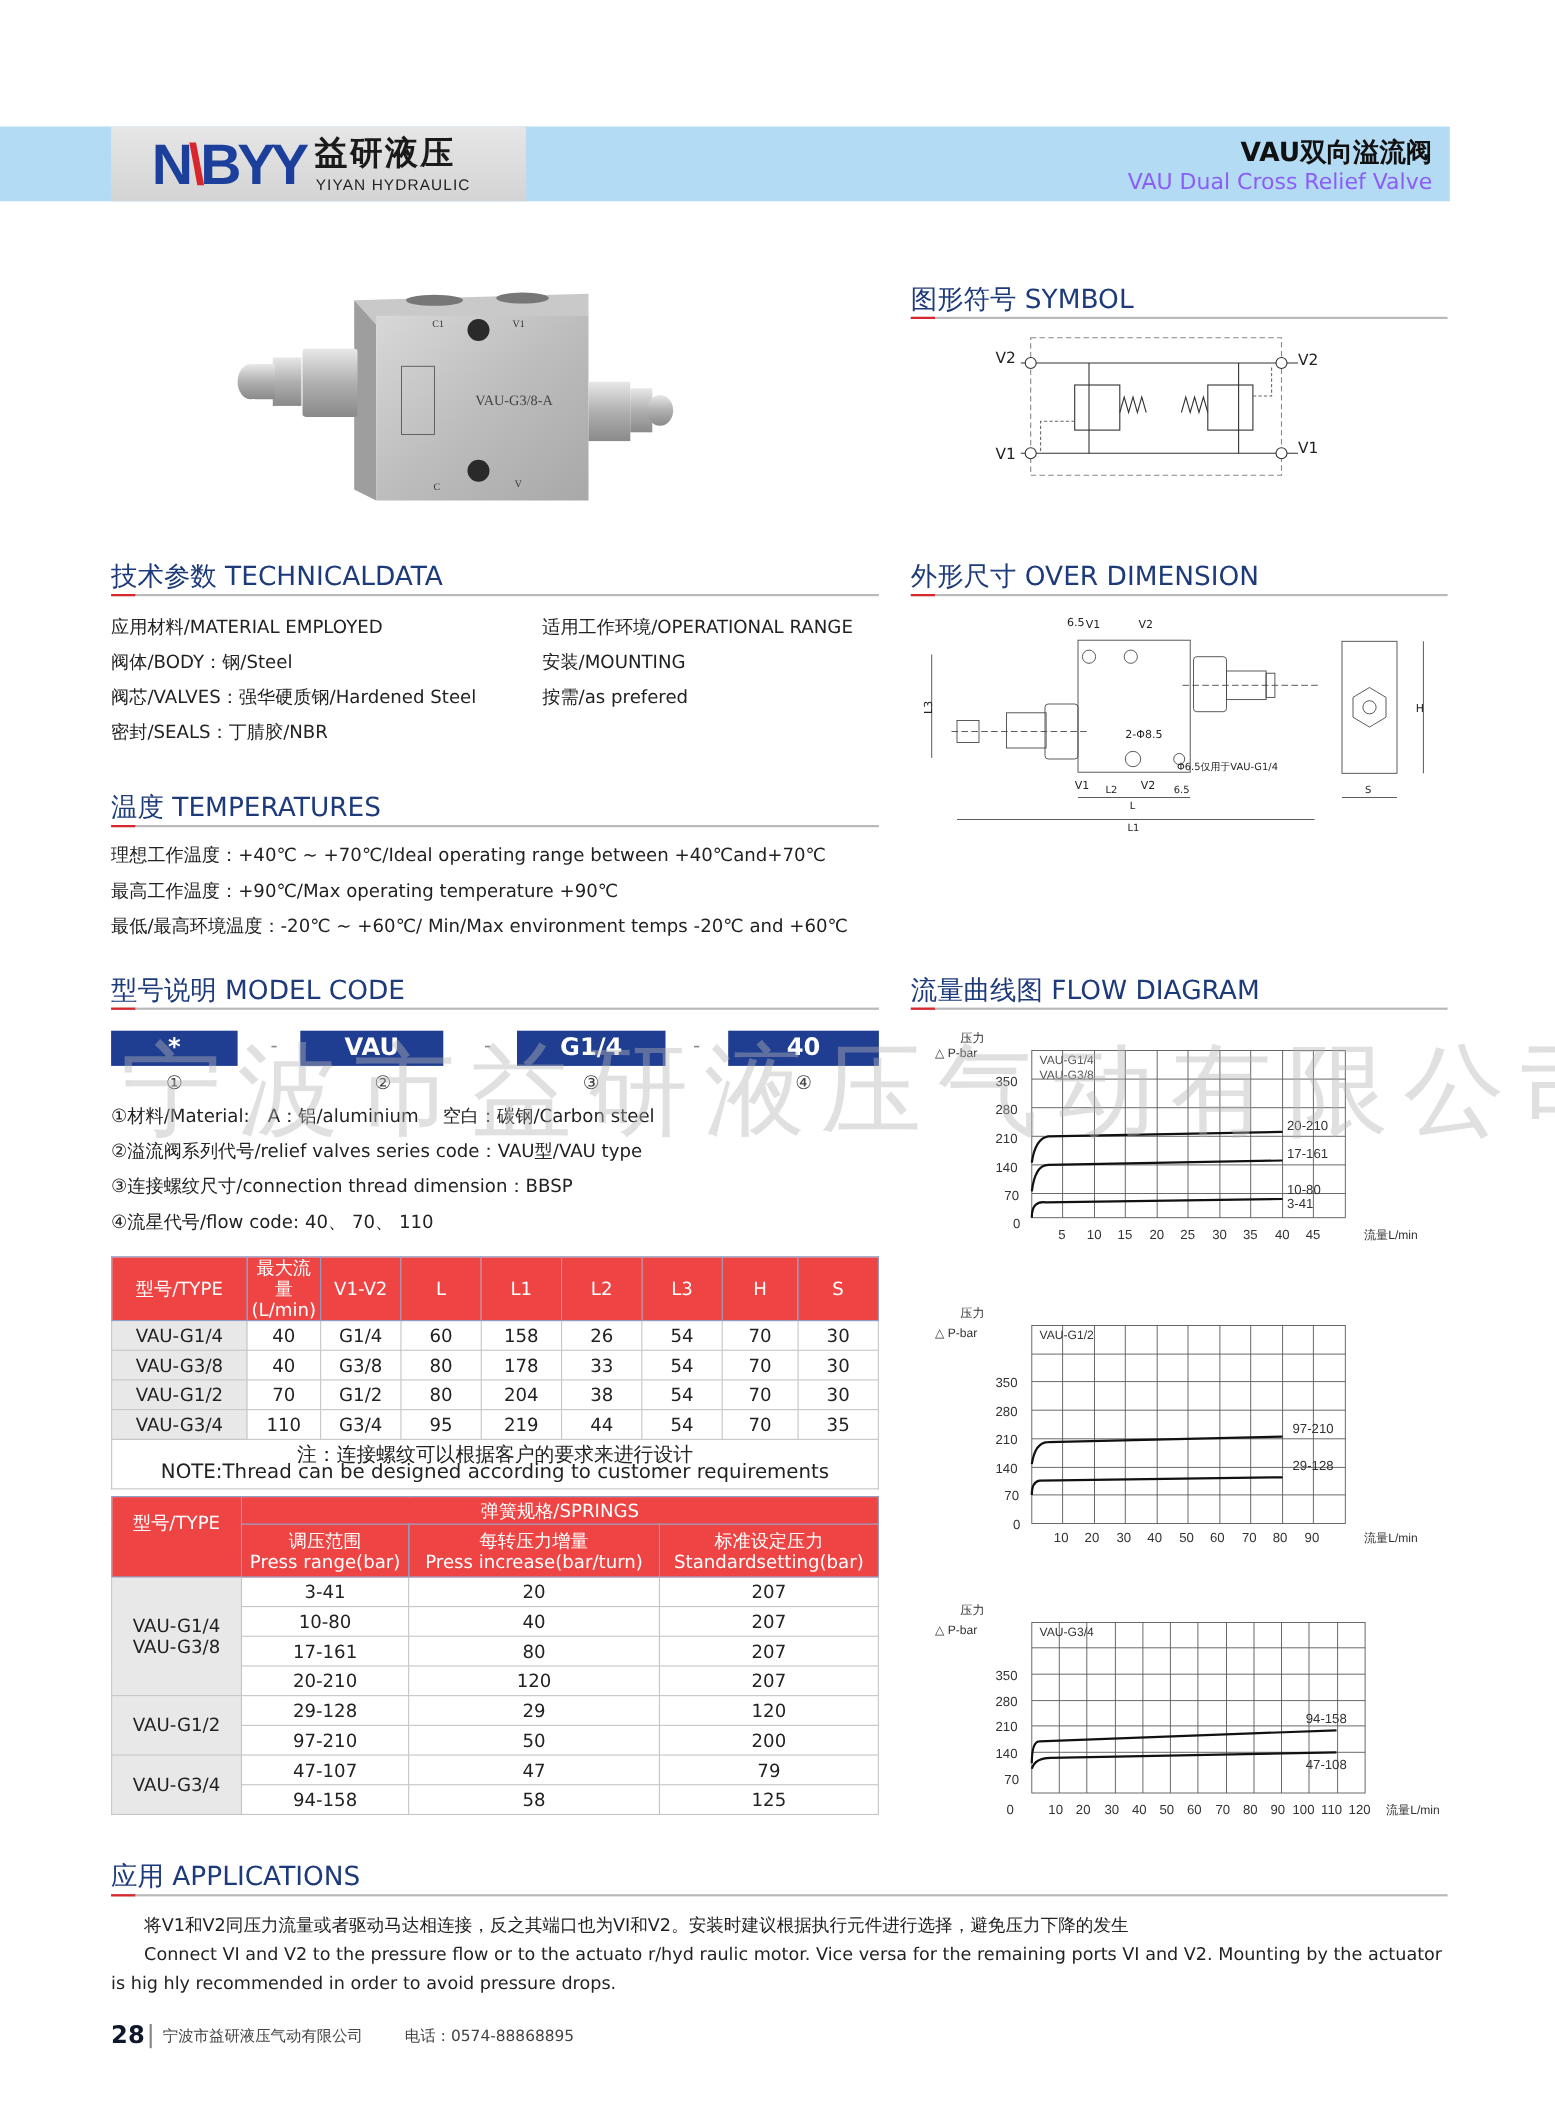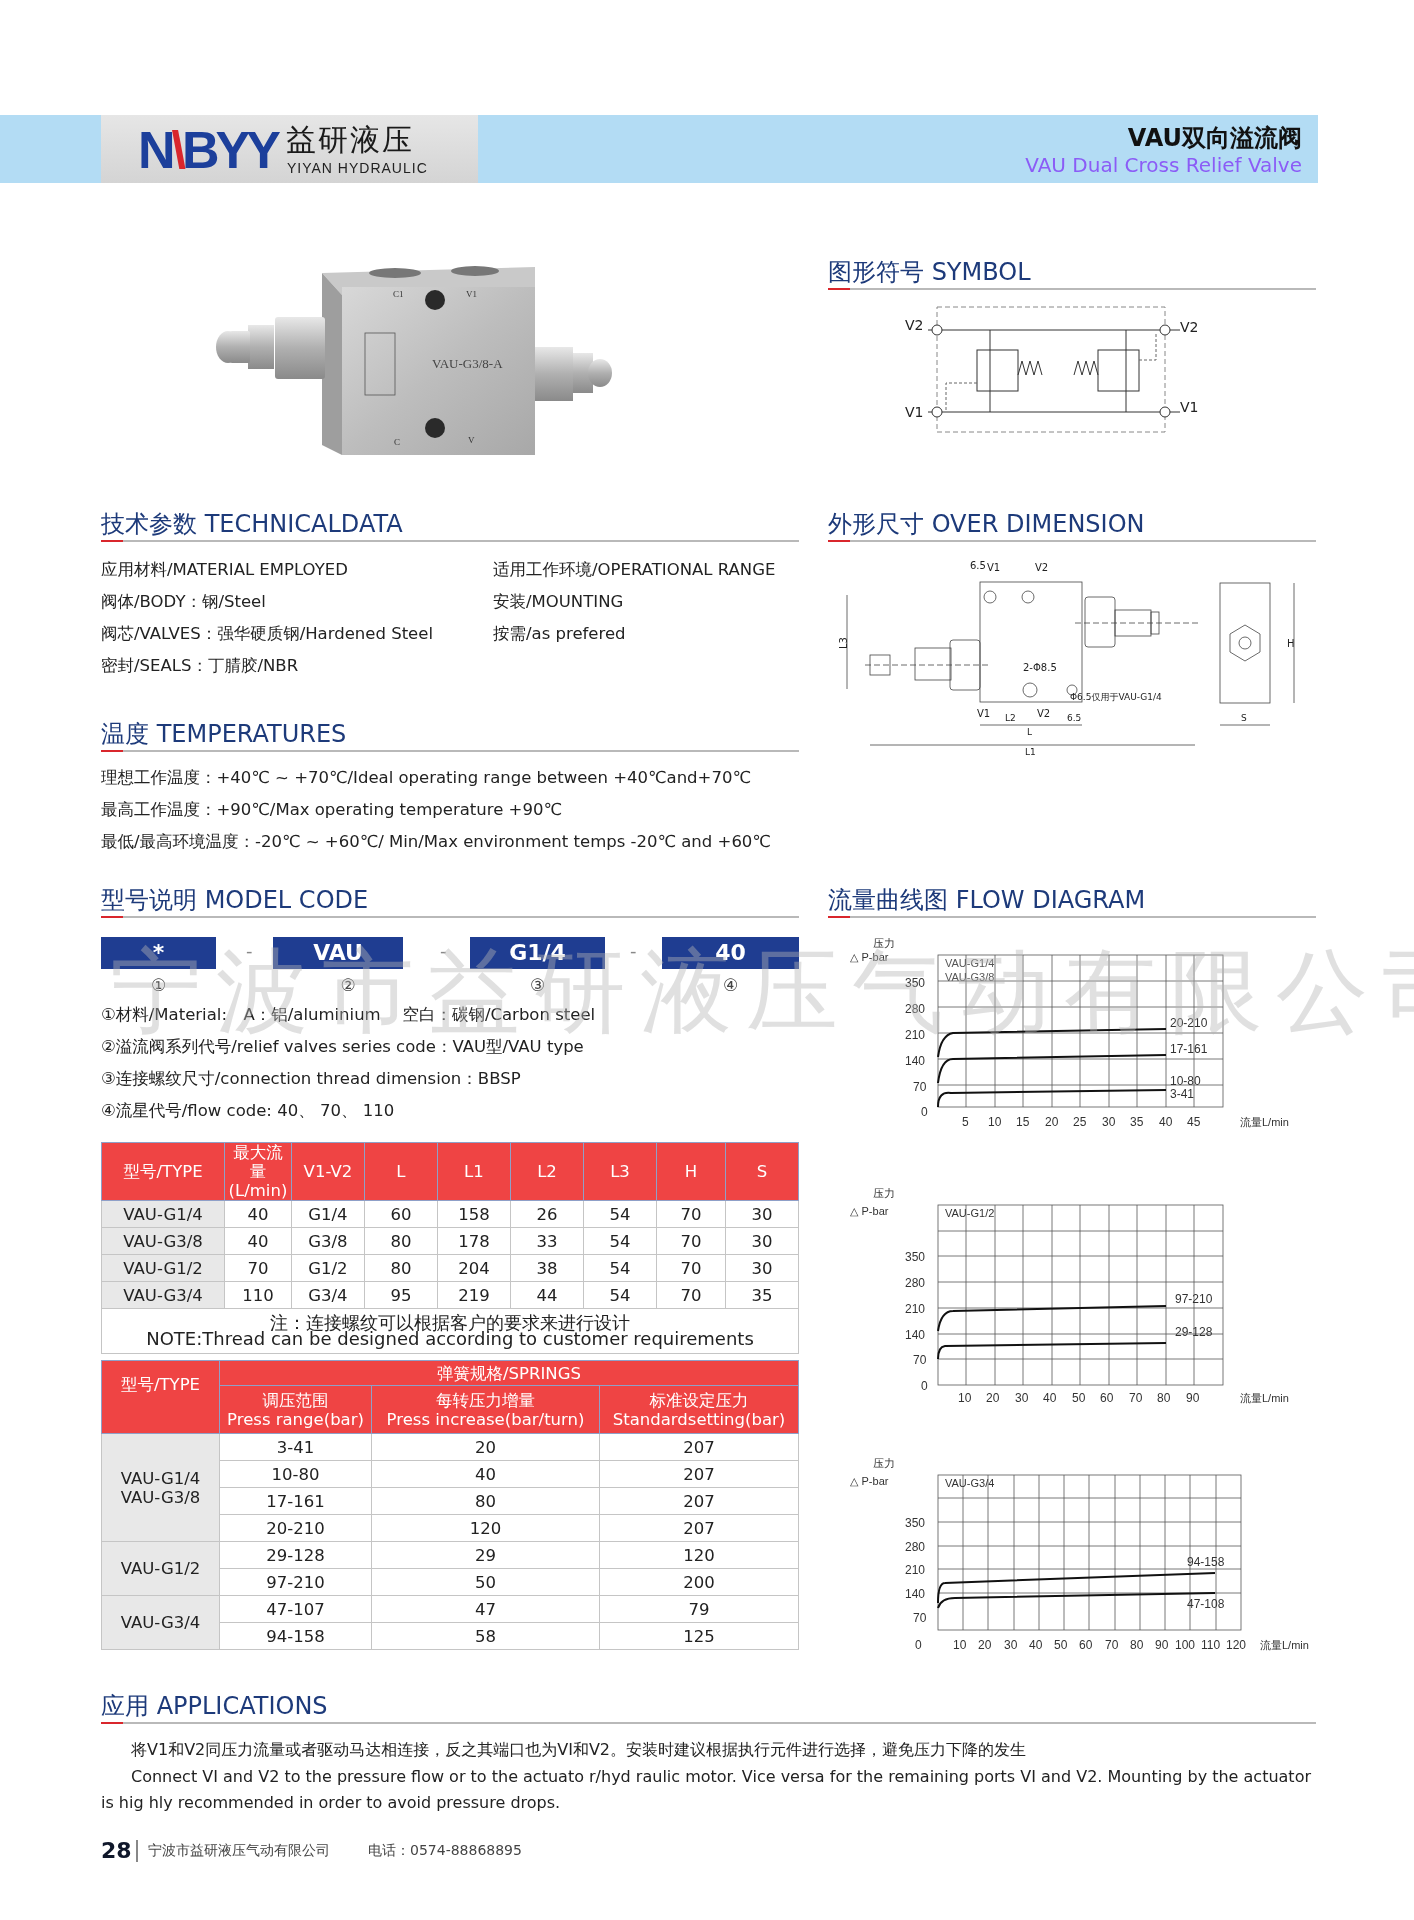--- a/index.html
+++ b/index.html
@@ -3,21 +3,21 @@
 <meta charset="utf-8">
 <style>
 *{box-sizing:border-box;margin:0;padding:0}
 body{width:1414px;height:1920px;background:#fff;font-family:"DejaVu Sans","Liberation Sans",sans-serif;color:#2a2a2a;position:relative;overflow:hidden}
 .abs{position:absolute}
 
 .banner{left:0;top:115px;width:1318px;height:68px;background:#b3dcf4}
 .logo-box{left:101px;top:115px;width:377px;height:68px;background:linear-gradient(180deg,#e6e6e6,#d4d4d4)}
 .logo-mark{left:138px;top:126px;font-family:"Liberation Sans",sans-serif;font-weight:bold;font-size:52px;color:#1c3f9b;letter-spacing:-4px;line-height:48px}
 .logo-mark .red{color:#d9262c}
-.logo-cn{left:286px;top:124px;font-size:30px;font-weight:normal;color:#1a1a1a;line-height:32px;letter-spacing:2px}
+.logo-cn{left:286px;top:124px;font-size:30px;font-weight:bold;color:#1a1a1a;line-height:32px;letter-spacing:2px}
 .logo-en{left:287px;top:160px;font-family:"Liberation Sans",sans-serif;font-size:14px;color:#222;letter-spacing:1px}
 .title-cn{right:112px;top:122px;font-size:24px;font-weight:bold;color:#111}
 .title-en{right:112px;top:153px;font-size:20px;color:#8b5cf6}
 
 .sec-title{font-size:24px;color:#1d3a7a;font-family:"DejaVu Sans",sans-serif}
 .sec-line{height:2px;background:#b9b9b9}
 .sec-line::before{content:"";position:absolute;left:0;top:0;width:22px;height:2px;background:#d9262c}
 .txt{font-size:16.5px;color:#222;line-height:20px;white-space:nowrap}
 
 .mc-box{background:#1f3d91;color:#fff;font-weight:bold;font-size:22px;text-align:center;height:32px;line-height:32px}

